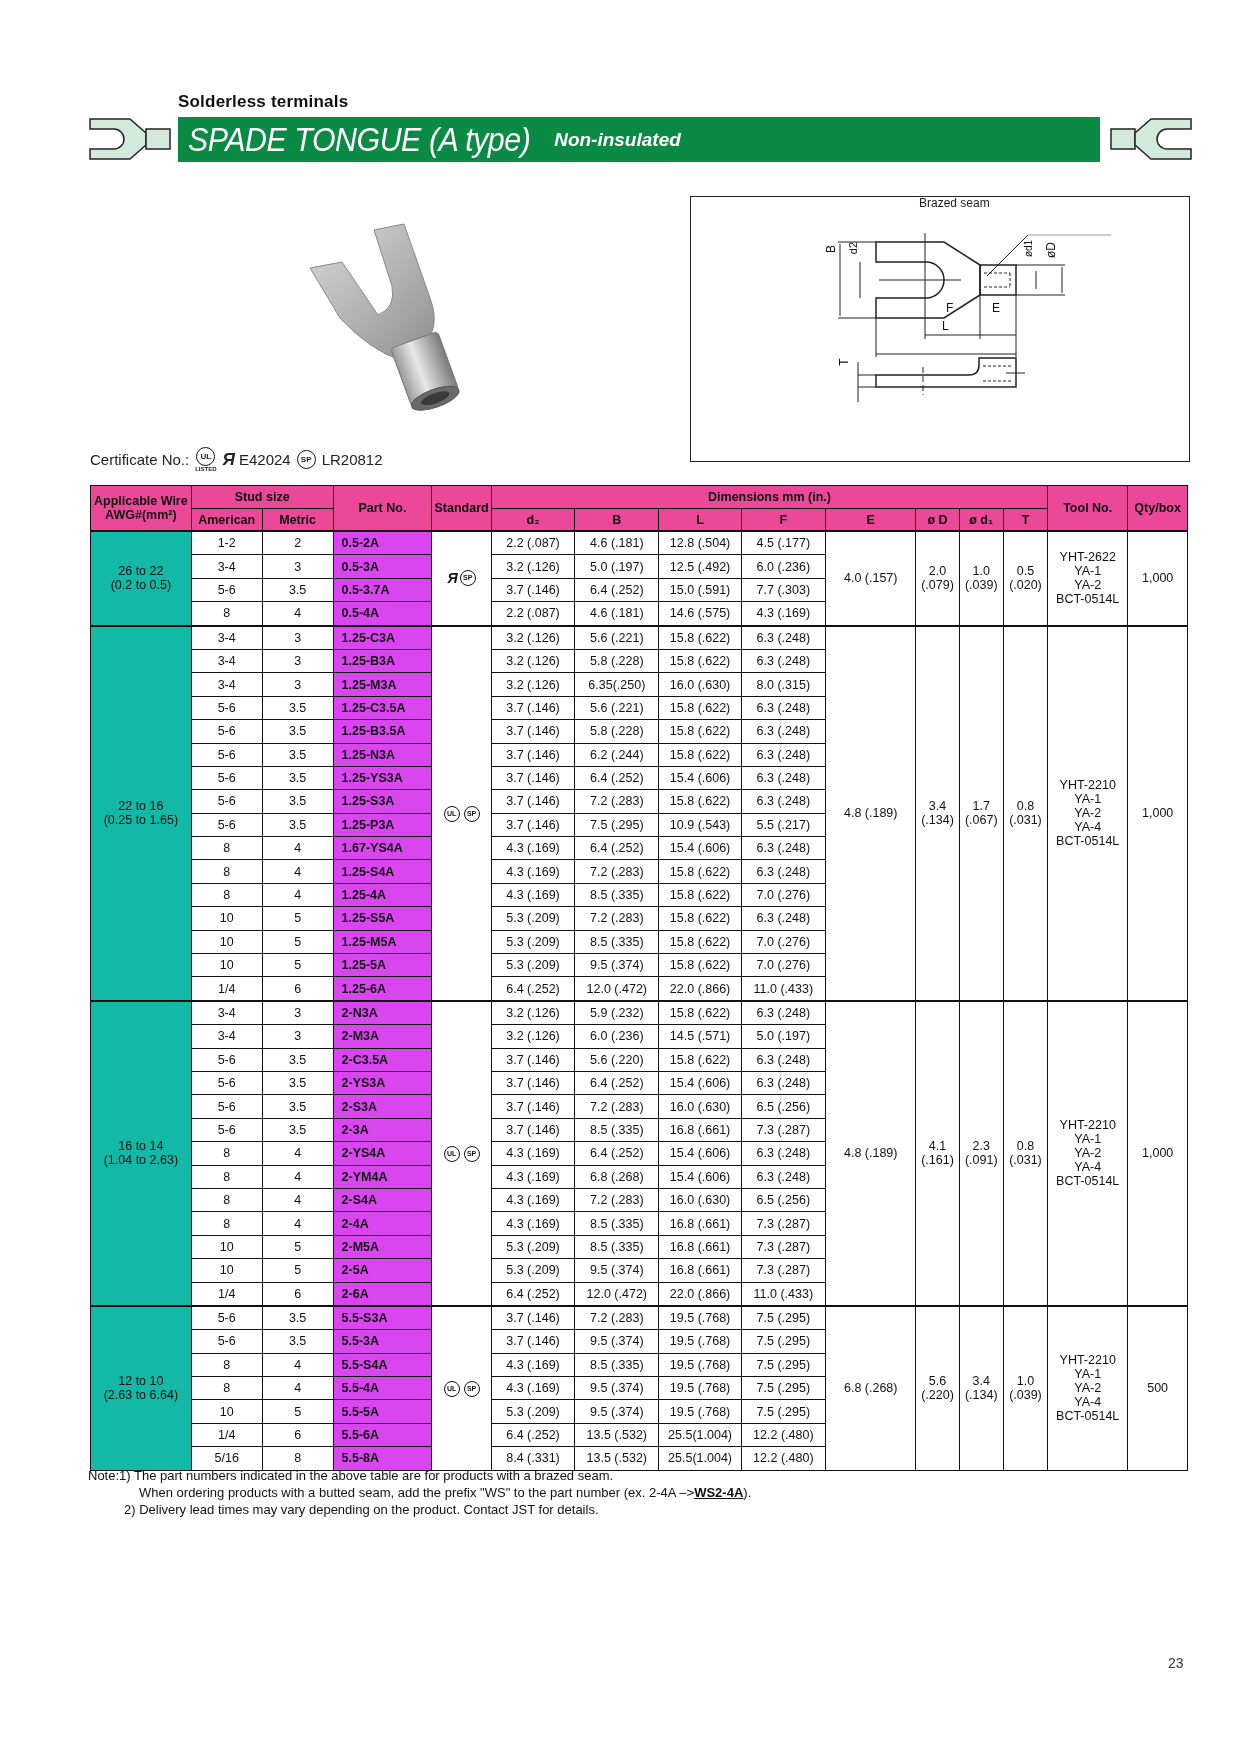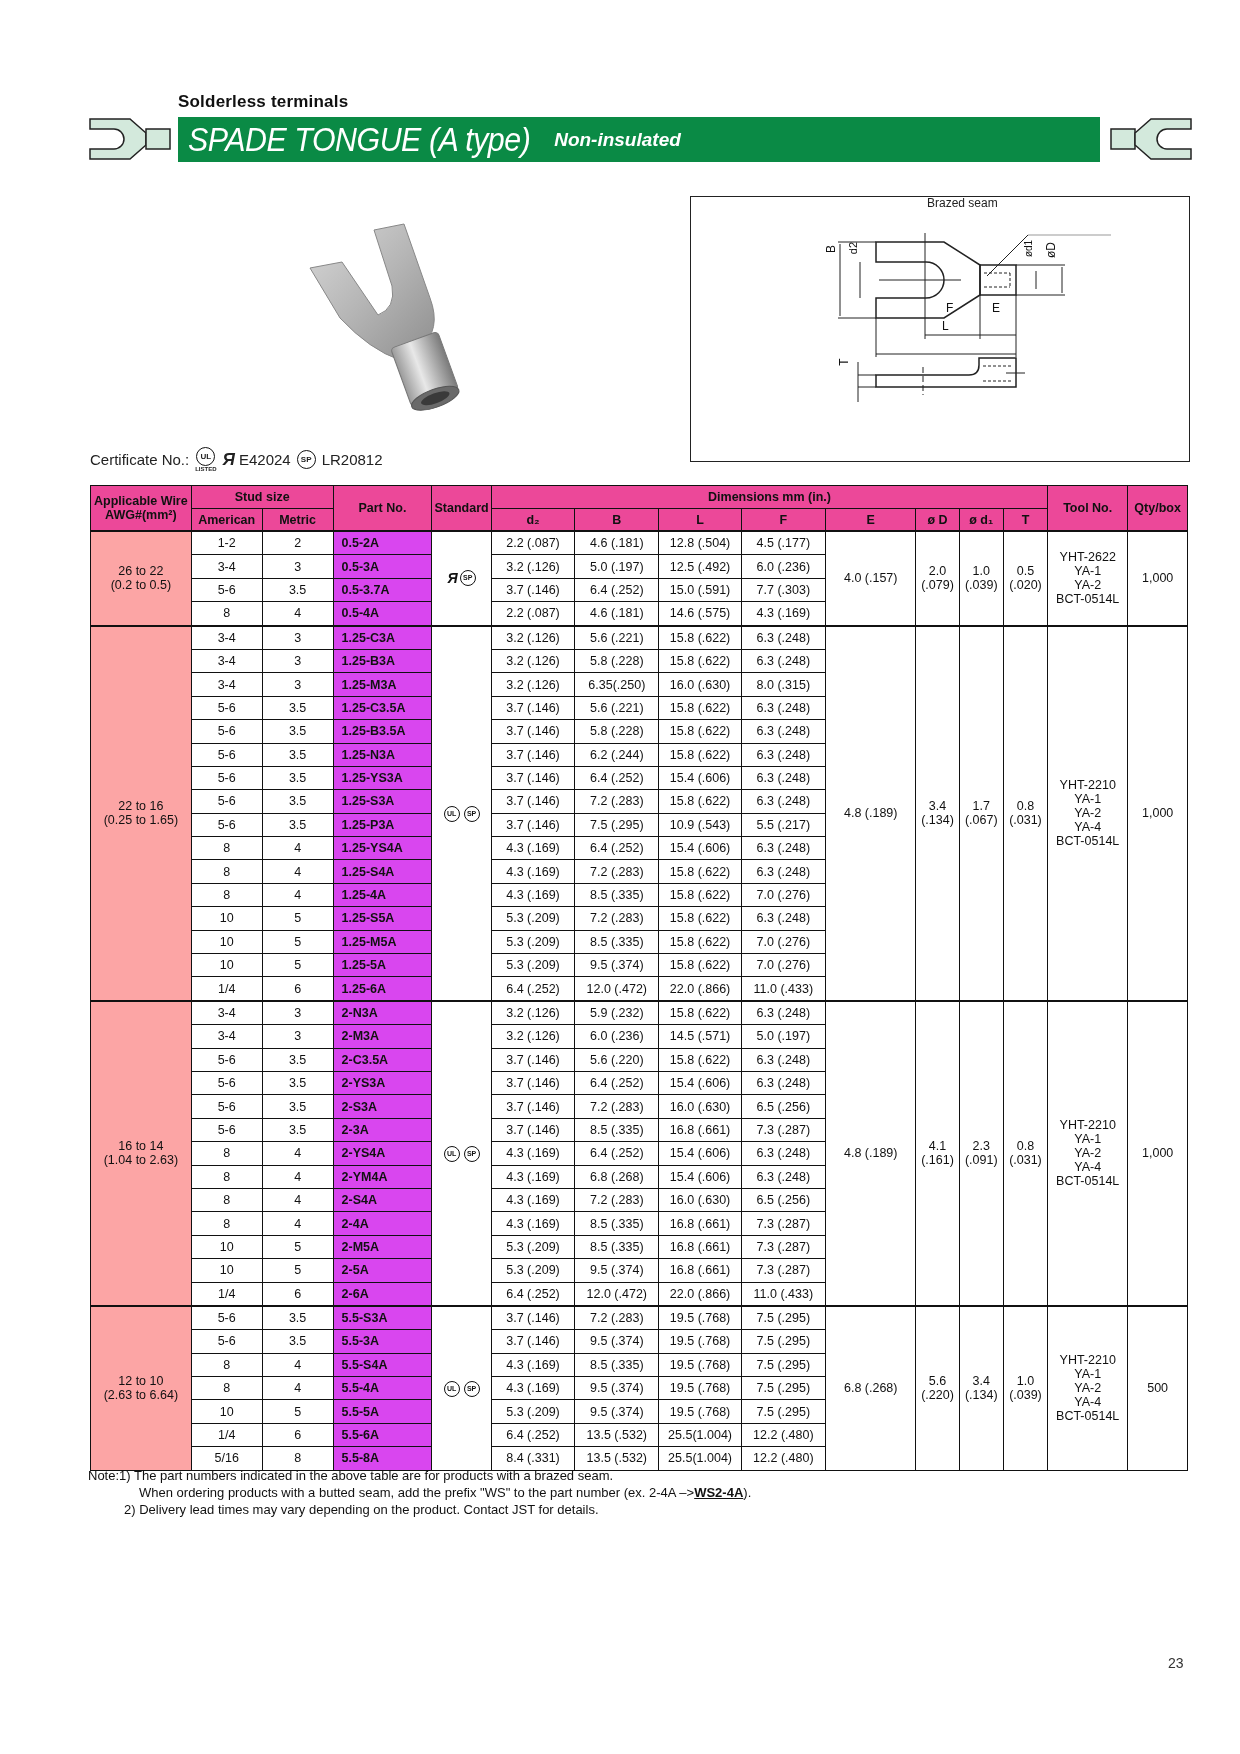--- a/index.html
+++ b/index.html
@@ -13,21 +13,21 @@
   .icon-right{left:1107px;top:116px;}
   .photo{left:300px;top:220px;}
   .drawing{left:690px;top:196px;width:498px;height:264px;border:1px solid #222;}
   .cert{left:90px;top:447px;font-size:15px;display:flex;align-items:center;gap:6px;color:#222;}
   .cert .logo{display:inline-flex;flex-direction:column;align-items:center;}
   table.spec{position:absolute;left:90px;top:485px;width:1098px;border-collapse:collapse;font-size:12.5px;table-layout:fixed;}
   table.spec th,table.spec td{border:1px solid #111;text-align:center;padding:0;height:22.4px;line-height:14px;}
   table.spec th{background:#ec4899;font-weight:bold;font-size:12.5px;font-stretch:condensed;}
   table.spec thead tr.h1 th{height:22px;}
   table.spec thead tr.h2 th{height:21px;}
-  td.awg{background:#fca5a5;font-size:12.5px;line-height:17px;}
+  td.awg{background:#14b8a6;font-size:12.5px;line-height:17px;}
   td.part{background:#d946ef;font-weight:bold;text-align:left !important;padding-left:8px !important;}
   td.std{font-size:12px;}
   td.dim{font-size:12.5px;}
   td.tool{line-height:19px;}
   tbody.grp{border-top:2px solid #111;}
   .note{left:88px;top:1467px;font-size:13px;line-height:17px;color:#111;}
   .note .l2{padding-left:51px;}
   .note .l3{padding-left:36px;}
   .note b{text-decoration:underline;}
   .pageno{left:1168px;top:1655px;font-size:14px;color:#333;}
@@ -110,21 +110,21 @@
 
     <path d="M185 178 H278 Q288 178 288 168 V161 H325 V190 H185 Z" stroke-width="1.5"></path>
     <line x1="292" y1="169" x2="321" y2="169" stroke-dasharray="3 2"></line>
     <line x1="292" y1="184" x2="321" y2="184" stroke-dasharray="3 2"></line>
     <line x1="232" y1="170" x2="232" y2="198" stroke-dasharray="6 3"></line>
     <line x1="315" y1="176" x2="334" y2="176"></line>
     <line x1="167" y1="165" x2="167" y2="205"></line>
     <line x1="167" y1="178" x2="185" y2="178"></line>
     <line x1="167" y1="190" x2="185" y2="190"></line>
   </svg>
-  <span class="abs" style="left:236px;top:-1px;font-size:12px;color:#222;">Brazed seam</span>
+  <span class="abs" style="left:228px;top:-1px;font-size:12px;color:#222;">Brazed seam</span>
   <span class="abs" style="left:136px;top:45px;font-size:12px;transform:rotate(-90deg);">B</span>
   <span class="abs" style="left:156px;top:45px;font-size:11px;transform:rotate(-90deg);">d2</span>
   <span class="abs" style="left:329px;top:46px;font-size:10px;transform:rotate(-90deg);">ød1</span>
   <span class="abs" style="left:352px;top:46px;font-size:12px;transform:rotate(-90deg);">øD</span>
   <span class="abs" style="left:255px;top:104px;font-size:12px;">F</span>
   <span class="abs" style="left:301px;top:104px;font-size:12px;">E</span>
   <span class="abs" style="left:251px;top:122px;font-size:12px;">L</span>
   <span class="abs" style="left:149px;top:158px;font-size:12px;transform:rotate(-90deg);">T</span>
 </div>
 
@@ -330,21 +330,21 @@
         <td>3.5</td>
         <td class="part">1.25-P3A</td>
         <td class="dim">3.7  (.146)</td>
         <td class="dim">7.5  (.295)</td>
         <td class="dim">10.9  (.543)</td>
         <td class="dim">5.5  (.217)</td>
       </tr>
       <tr>
         <td>8</td>
         <td>4</td>
-        <td class="part">1.25-YS4A</td>
+        <td class="part">1.67-YS4A</td>
         <td class="dim">4.3  (.169)</td>
         <td class="dim">6.4  (.252)</td>
         <td class="dim">15.4  (.606)</td>
         <td class="dim">6.3  (.248)</td>
       </tr>
       <tr>
         <td>8</td>
         <td>4</td>
         <td class="part">1.25-S4A</td>
         <td class="dim">4.3  (.169)</td>

